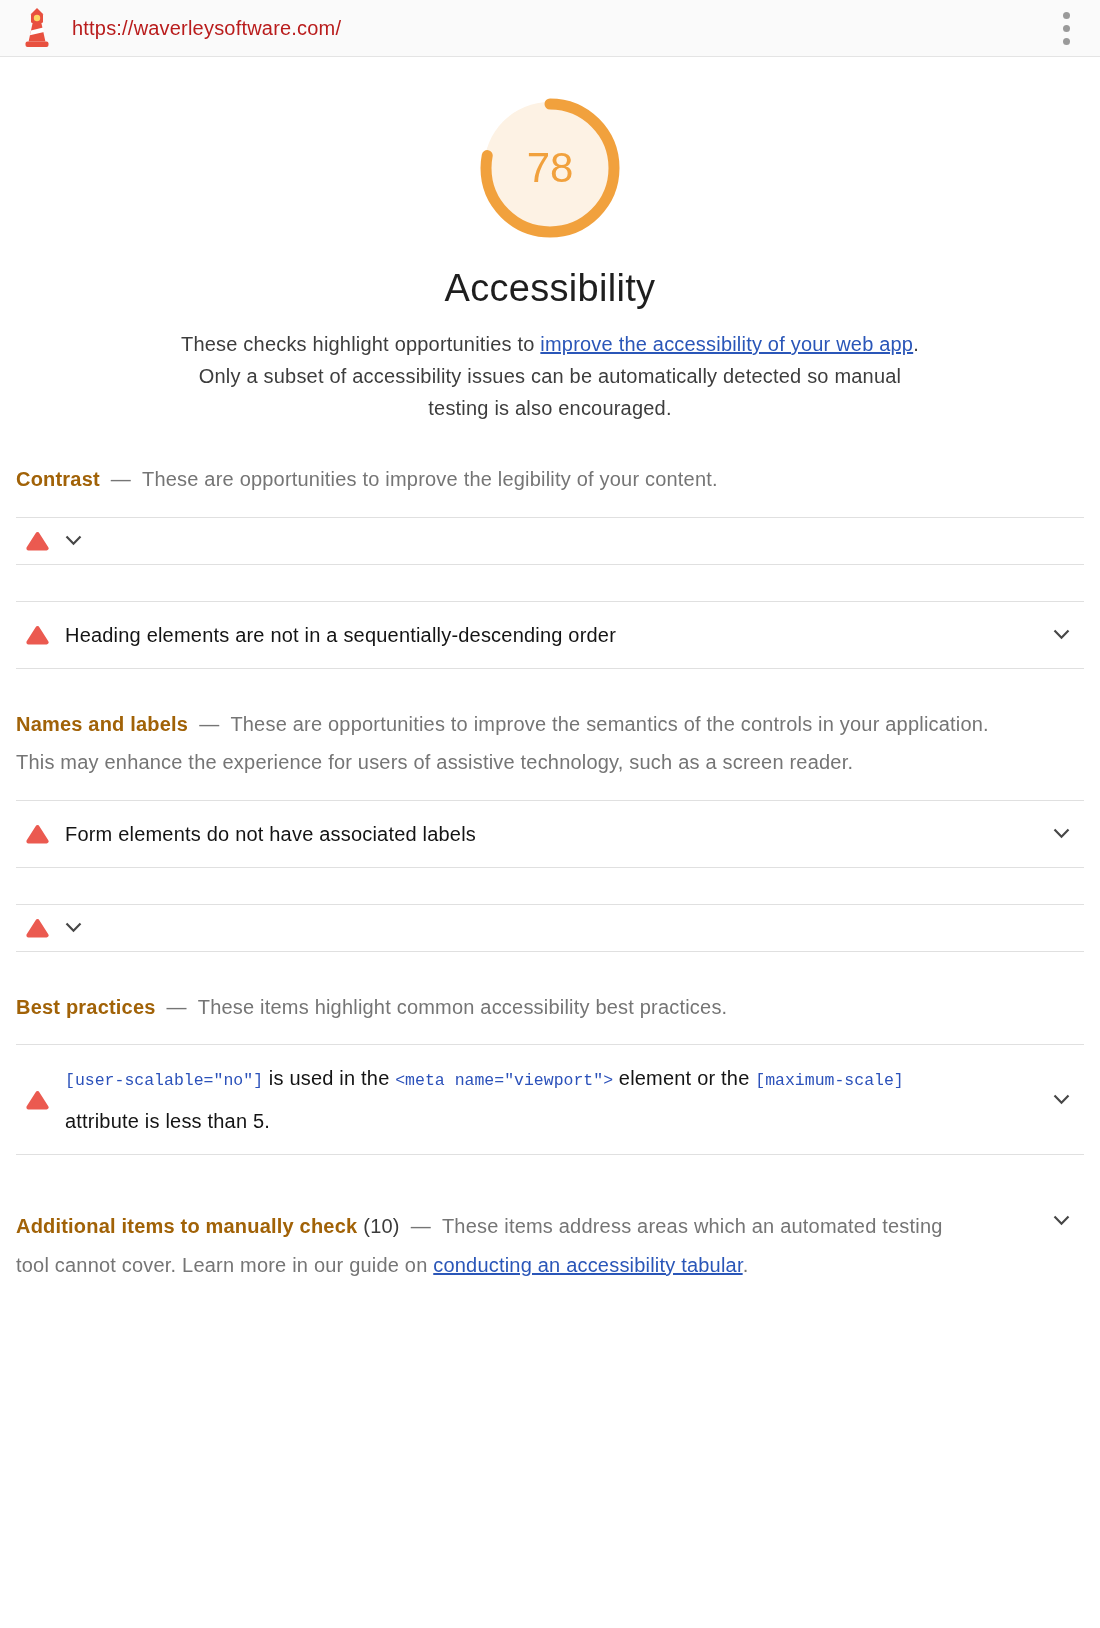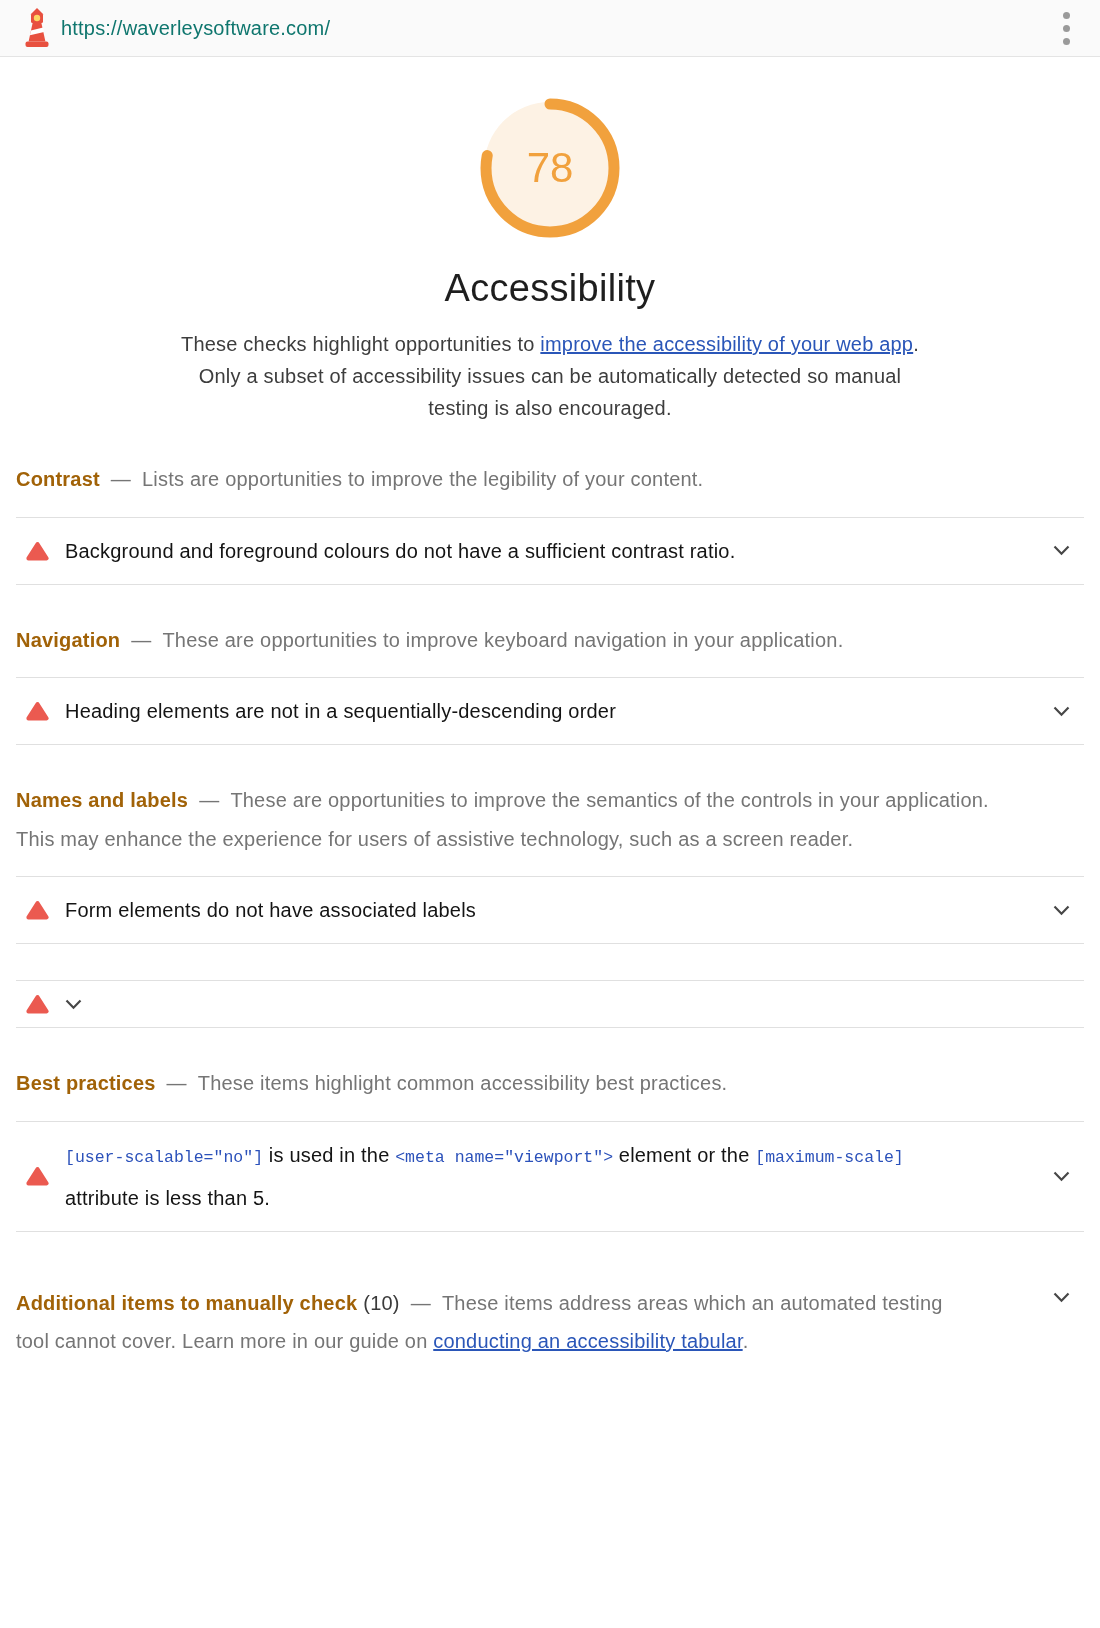--- a/index.html
+++ b/index.html
@@ -9,21 +9,21 @@
     background: #ffffff;
     font-family: "Liberation Sans", sans-serif;
     color: #212121;
   }
   
   .urlbar {
     height: 57px; background: #fafafa; border-bottom: 1px solid #e4e4e4;
     display: flex; align-items: center; padding: 0 22px 0 20px;
   }
   .lh-logo svg { display: block; }
-  .url { margin-left: 7px; font-size: 20px; color: #0f766e; flex: 1; letter-spacing: 0.2px; }
+  .url { margin-left: 18px; font-size: 20px; color: #b91c1c; flex: 1; letter-spacing: 0.2px; }
   .kebab { display: flex; flex-direction: column; gap: 6px; padding: 4px 8px; cursor: pointer; }
   .kebab i { width: 7px; height: 7px; border-radius: 50%; background: #9a9a9a; }
 
   
   .gauge-wrap { margin-top: 36px; display: flex; justify-content: center; }
   .gauge { position: relative; width: 150px; height: 150px; }
   .gauge-bg  { fill: var(--gauge-fill, #fdf2e4); }
   .gauge-arc { fill: none; stroke: var(--score-orange, #f1a13d); stroke-width: 11; stroke-linecap: round; }
   .gauge-score {
     position: absolute; inset: 0; display: flex; align-items: center; justify-content: center;
@@ -91,37 +91,35 @@
       <div class="gauge-score">78</div>
     </div>
   </div>
 
   <h1 class="cat-title">Accessibility</h1>
 
   <p class="intro"><span>These checks highlight opportunities to </span><a class="lnk">improve the accessibility of your web app</a><span>. Only a subset of accessibility issues can be automatically detected so manual testing is also encouraged.</span></p>
 
   <div id="sections">
       <section class="section">
-        <p class="group-heading"><span class="group-title">Contrast</span><span class="dash">—</span><span class="group-desc">Lists are opportunities to improve the legibility of your content.</span></p>
+        <p class="group-heading"><span class="group-title">Contrast</span><span class="dash">—</span><span class="group-desc">These are opportunities to improve the legibility of your content.</span></p>
         <div class="audit-row">
           <span class="tri">
             <svg width="23" height="20" viewBox="0 0 23 20">
               <path d="M11.5 3 L20.6 17.4 H2.4 Z" style="fill:var(--warn);stroke:var(--warn)" stroke-width="4" stroke-linejoin="round"></path>
             </svg>
           </span>
-          <div class="audit-title"><span>Background and foreground colours do not have a sufficient contrast ratio.</span></div>
           <span class="chev">
             <svg width="17" height="11" viewBox="0 0 17 11">
               <path d="M1.5 1.5 L8.5 8.7 L15.5 1.5" fill="none" stroke="#474747" stroke-width="2.2"></path>
             </svg>
           </span>
         </div>
       </section>
       <section class="section">
-        <p class="group-heading"><span class="group-title">Navigation</span><span class="dash">—</span><span class="group-desc">These are opportunities to improve keyboard navigation in your application.</span></p>
         <div class="audit-row">
           <span class="tri">
             <svg width="23" height="20" viewBox="0 0 23 20">
               <path d="M11.5 3 L20.6 17.4 H2.4 Z" style="fill:var(--warn);stroke:var(--warn)" stroke-width="4" stroke-linejoin="round"></path>
             </svg>
           </span>
           <div class="audit-title"><span>Heading elements are not in a sequentially-descending order</span></div>
           <span class="chev">
             <svg width="17" height="11" viewBox="0 0 17 11">
               <path d="M1.5 1.5 L8.5 8.7 L15.5 1.5" fill="none" stroke="#474747" stroke-width="2.2"></path>

